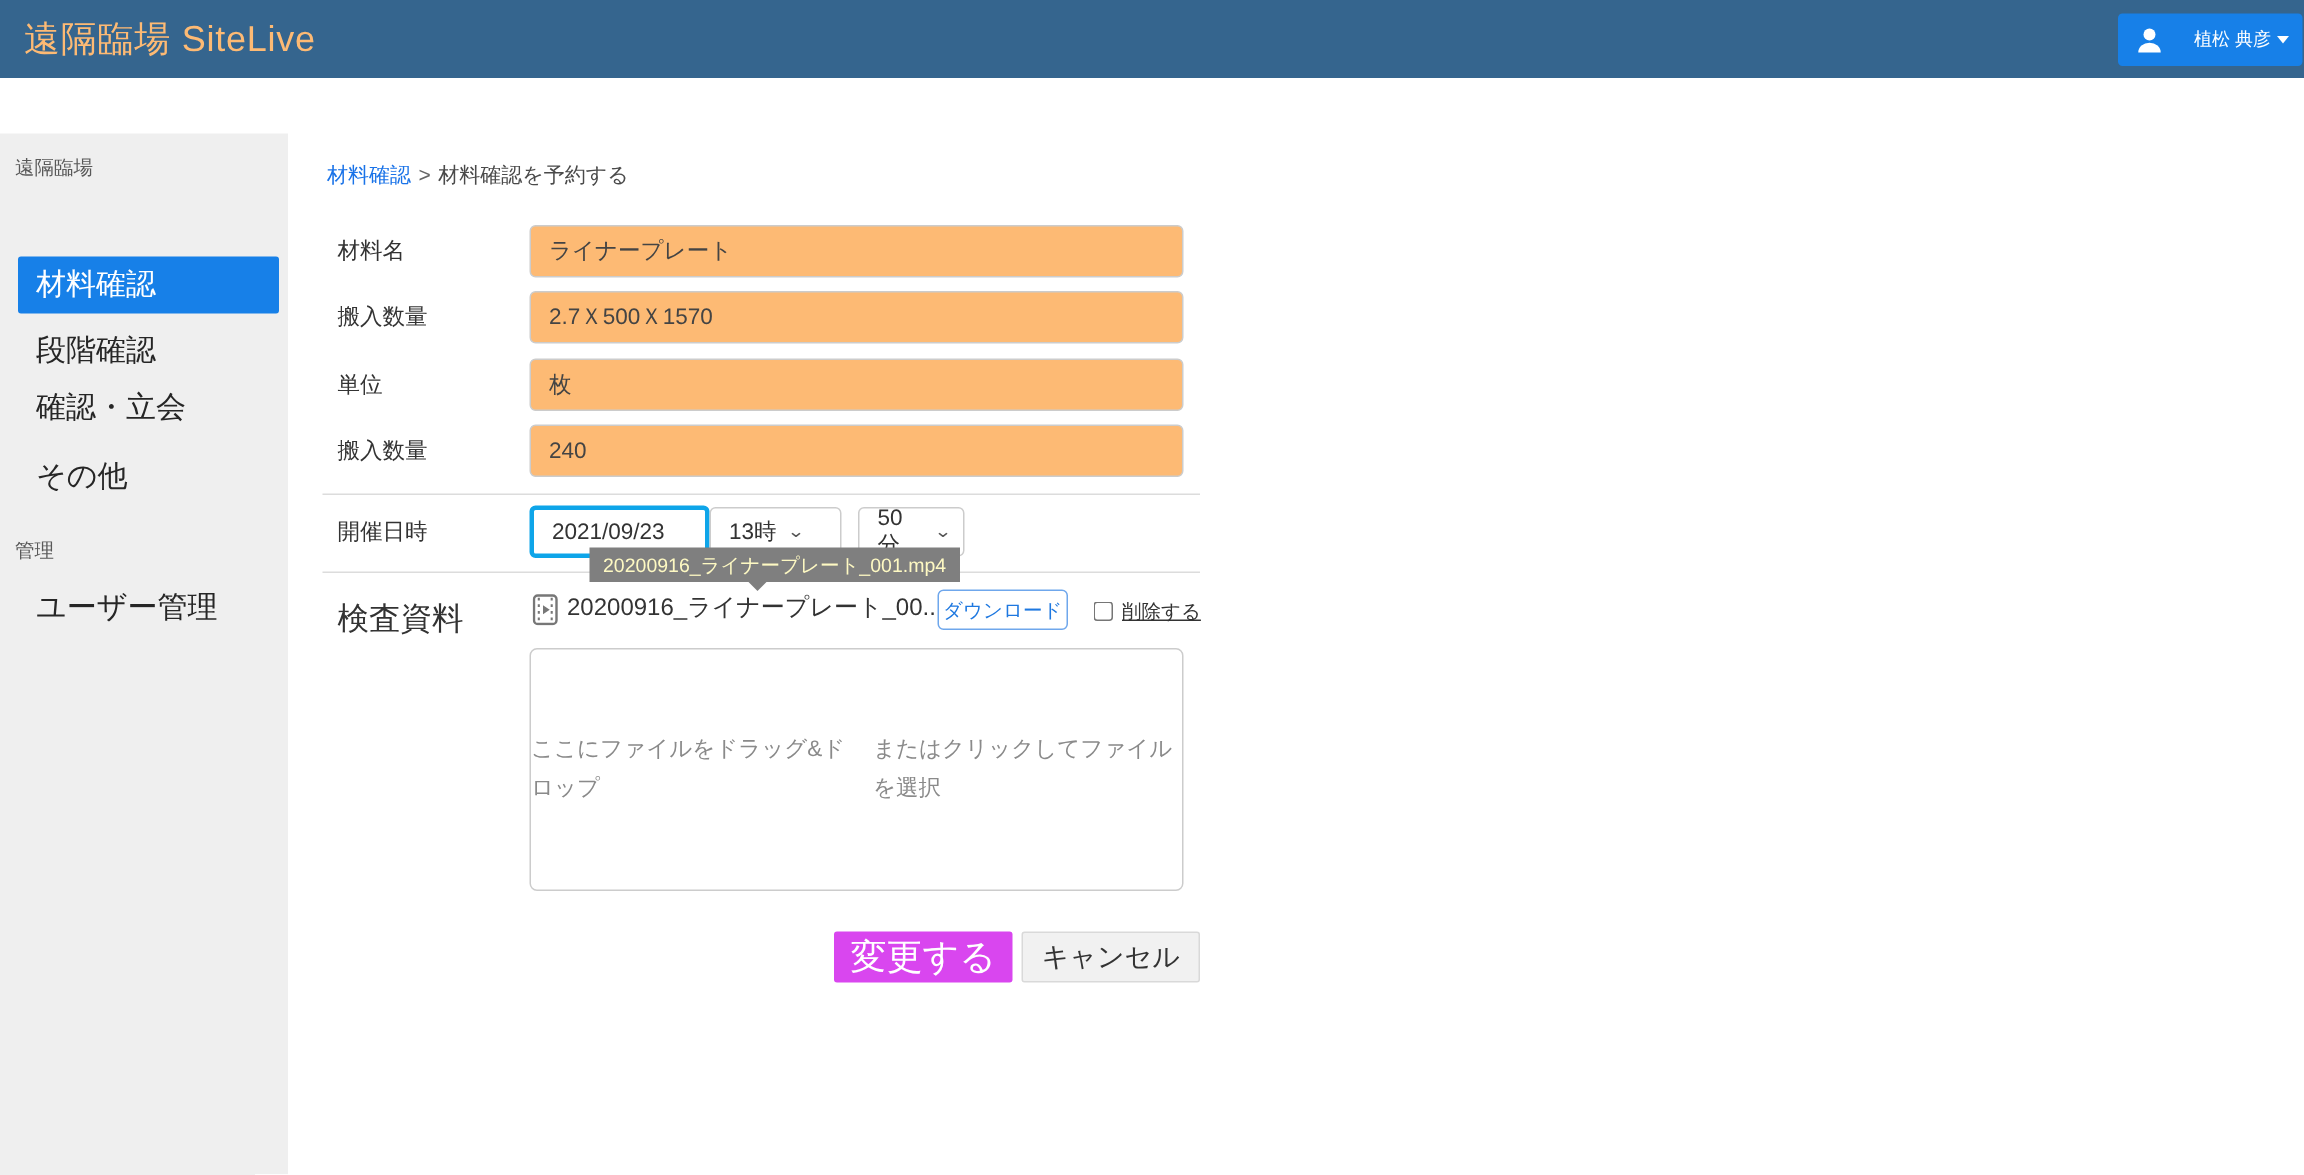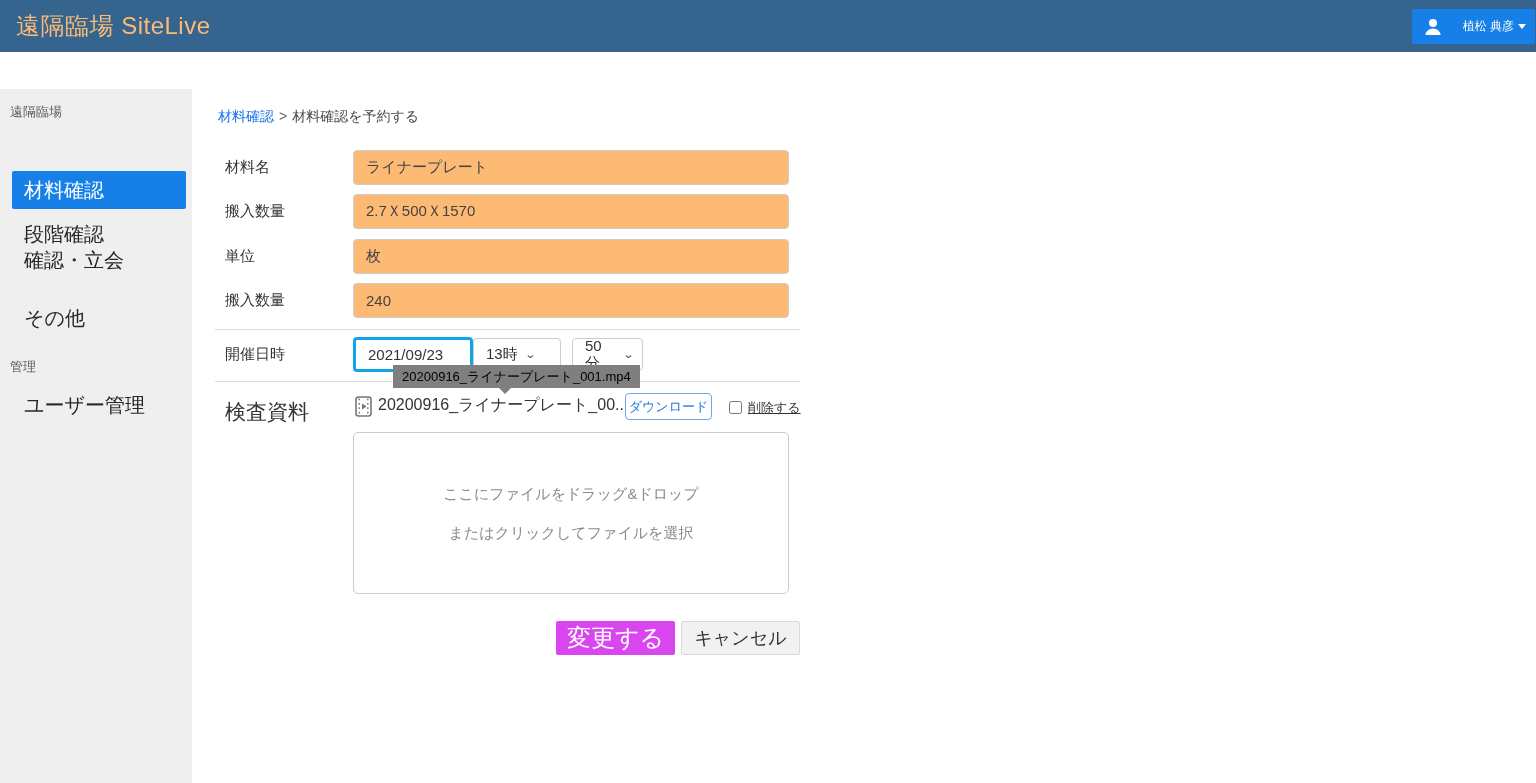--- a/index.html
+++ b/index.html
@@ -37,32 +37,32 @@
   .txt-input { width:436px; height:35px; border:1px solid #CCCCCC; border-radius:4px; font-size:15px; color:#444; padding:0 12px; outline:none; font-family:inherit; background:#fdba74; }
 
   .divider { position:absolute; left:23px; width:585px; height:1px; background:#DCDCDC; }
 
   .date-input { width:120px; height:35px; border:3px solid #0ea5e9; border-radius:4px; font-size:15px; color:#333; padding:0 12px; outline:none; font-family:inherit; }
   .select-box { height:33px; border:1px solid #CCCCCC; border-radius:4px; background:#fff; display:flex; align-items:center; font-size:15px; color:#333; padding:0 9px 0 12px; cursor:pointer; }
   .select-box .chev { margin-left:8px; font-size:11px; color:#555; transform:scaleX(1.3); }
   .sel-hour { width:88px; }
   .sel-min  { width:71px; margin-left:11px; }
 
-  .tooltip { position:absolute; left:201px; top:276px; height:23px; line-height:23px; background:#7F7F7F; color:#000000; font-size:13px; padding:0 9px; z-index:5; white-space:nowrap; }
+  .tooltip { position:absolute; left:201px; top:276px; height:23px; line-height:23px; background:#7F7F7F; color:#fef9c3; font-size:13px; padding:0 9px; z-index:5; white-space:nowrap; }
   .tooltip::after { content:""; position:absolute; top:23px; left:106px; border:6px solid transparent; border-top:6px solid #7F7F7F; border-bottom:none; }
 
   .insp-row { position:absolute; left:33px; top:303px; width:620px; height:30px; }
   .insp-label { position:absolute; left:0; top:6px; font-size:21px; color:#333; }
   .file-icon { position:absolute; left:130px; top:4px; }
   .file-name { position:absolute; left:153px; top:3px; font-size:16px; color:#333; white-space:nowrap; }
   .dl-btn { position:absolute; left:400px; top:1px; width:87px; height:27px; background:#fff; border:1px solid #6FA7EC; border-radius:4px; color:#1E78E0; font-size:13px; cursor:pointer; font-family:inherit; }
   .del-check { position:absolute; left:504px; top:9px; width:13px; height:13px; margin:0; cursor:pointer; }
   .del-label { position:absolute; left:523px; top:7px; font-size:13px; color:#333; cursor:pointer;text-decoration:underline; }
 
-  .dropzone { position:absolute; left:161px; top:343px; width:436px; height:162px; border:1px solid #CCCCCC; border-radius:5px; background:#fff; display:flex; flex-direction:column; align-items:center; justify-content:center; gap:13px; cursor:pointer; }
+  .dropzone { position:absolute; left:161px; top:343px; width:436px; height:162px; border:1px solid #CCCCCC; border-radius:5px; background:#fff; display:flex; flex-direction:row; align-items:center; justify-content:center; gap:13px; cursor:pointer; }
   .dropzone span { color:#8A8A8A; font-size:15px; line-height:26px; }
 
   .submit-btn { position:absolute; left:364px; top:532px; width:119px; height:34px; background:#d946ef; border:none; border-radius:2px; color:#fff; font-size:24px; cursor:pointer; font-family:inherit; }
   .cancel-btn { position:absolute; left:489px; top:532px; width:119px; height:34px; background:#F1F1F1; border:1px solid #D9D9D9; border-radius:2px; color:#333; font-size:18px; cursor:pointer; font-family:inherit; }
 </style>
 </head>
 <body>
 
 <div class="app">
 
@@ -80,21 +80,21 @@
         <span class="caret-down"></span>
       </span>
     </button>
   </div>
 
 
   <div class="sidebar">
     <div class="side-label" style="top:14px;">遠隔臨場</div>
     <div class="side-item active" style="top:82px;">材料確認</div>
     <div class="side-item" style="top:126px;">段階確認</div>
-    <div class="side-item" style="top:152px;">確認・立会</div>
+    <div class="side-item" style="top:164px;">確認・立会</div>
     <div class="side-item" style="top:210px;">その他</div>
     <div class="side-label" style="top:269px;">管理</div>
     <div class="side-item" style="top:297px;">ユーザー管理</div>
   </div>
 
   <div class="content">
 
     <div class="breadcrumb">
       <span class="crumb-link">材料確認</span><span class="crumb-sep">&gt;</span><span>材料確認を予約する</span>
     </div>

